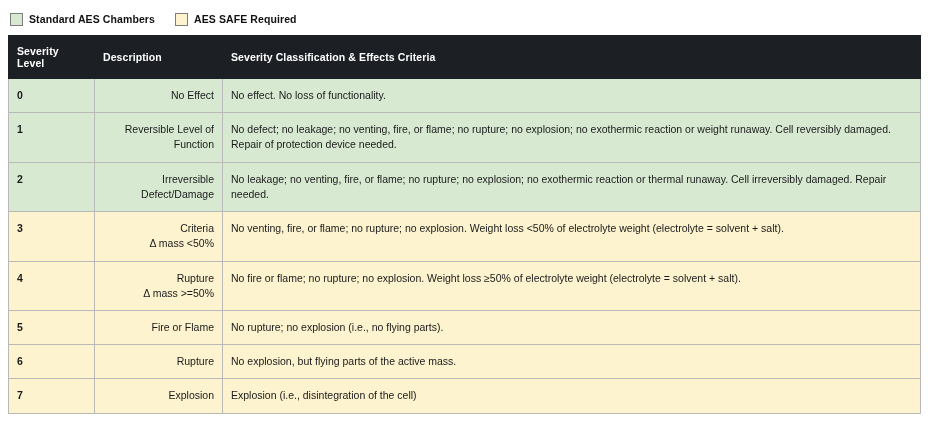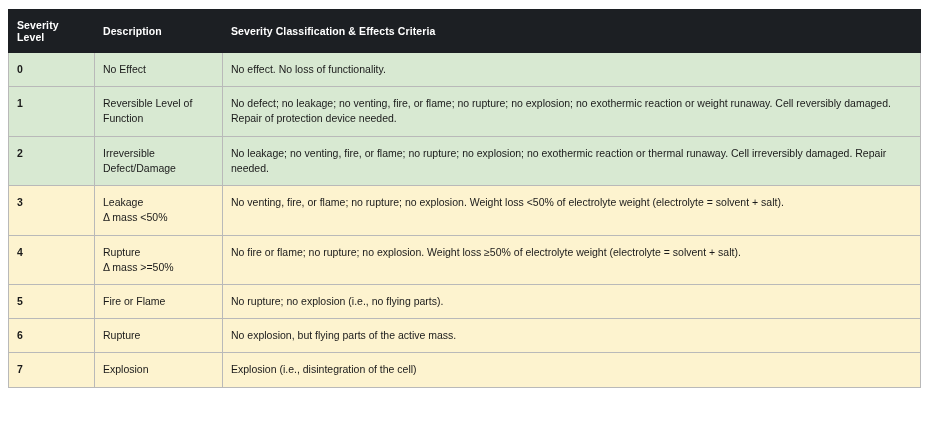--- a/index.html
+++ b/index.html
@@ -83,27 +83,38 @@
   }
   .row-yellow td {
     background: #fdf3cf;
   }
   col.c-level { width: 86px; }
   col.c-desc  { width: 128px; }
   col.c-crit  { width: 698px; }
 
   .cell-line {
     display: block;
+    text-align: right;
   }
 </style>
 </head>
 <body>
 
 <div class="page">
 
+  <div class="legend">
+    <div class="legend-item">
+      <span class="legend-swatch" style="background:#d8e9d2"></span>
+      <span class="legend-label">Standard AES Chambers</span>
+    </div>
+    <div class="legend-item">
+      <span class="legend-swatch" style="background:#fdf3cf"></span>
+      <span class="legend-label">AES SAFE Required</span>
+    </div>
+  </div>
 
   <table class="sev-table">
     <colgroup>
       <col class="c-level">
       <col class="c-desc">
       <col class="c-crit">
     </colgroup>
     <thead>
       <tr>
         <th>Severity Level</th>
@@ -131,21 +142,21 @@
         <td class="col-level">2</td>
         <td>
           <span class="cell-line">Irreversible</span>
           <span class="cell-line">Defect/Damage</span>
         </td>
         <td>No leakage; no venting, fire, or flame; no rupture; no explosion; no exothermic reaction or thermal runaway. Cell irreversibly damaged. Repair needed.</td>
       </tr>
       <tr class="row-yellow">
         <td class="col-level">3</td>
         <td>
-          <span class="cell-line">Leakage</span>
+          <span class="cell-line">Criteria</span>
           <span class="cell-line">Δ mass &lt;50%</span>
         </td>
         <td>No venting, fire, or flame; no rupture; no explosion. Weight loss &lt;50% of electrolyte weight (electrolyte = solvent + salt).</td>
       </tr>
       <tr class="row-yellow">
         <td class="col-level">4</td>
         <td>
           <span class="cell-line">Rupture</span>
           <span class="cell-line">Δ mass &gt;=50%</span>
         </td>

